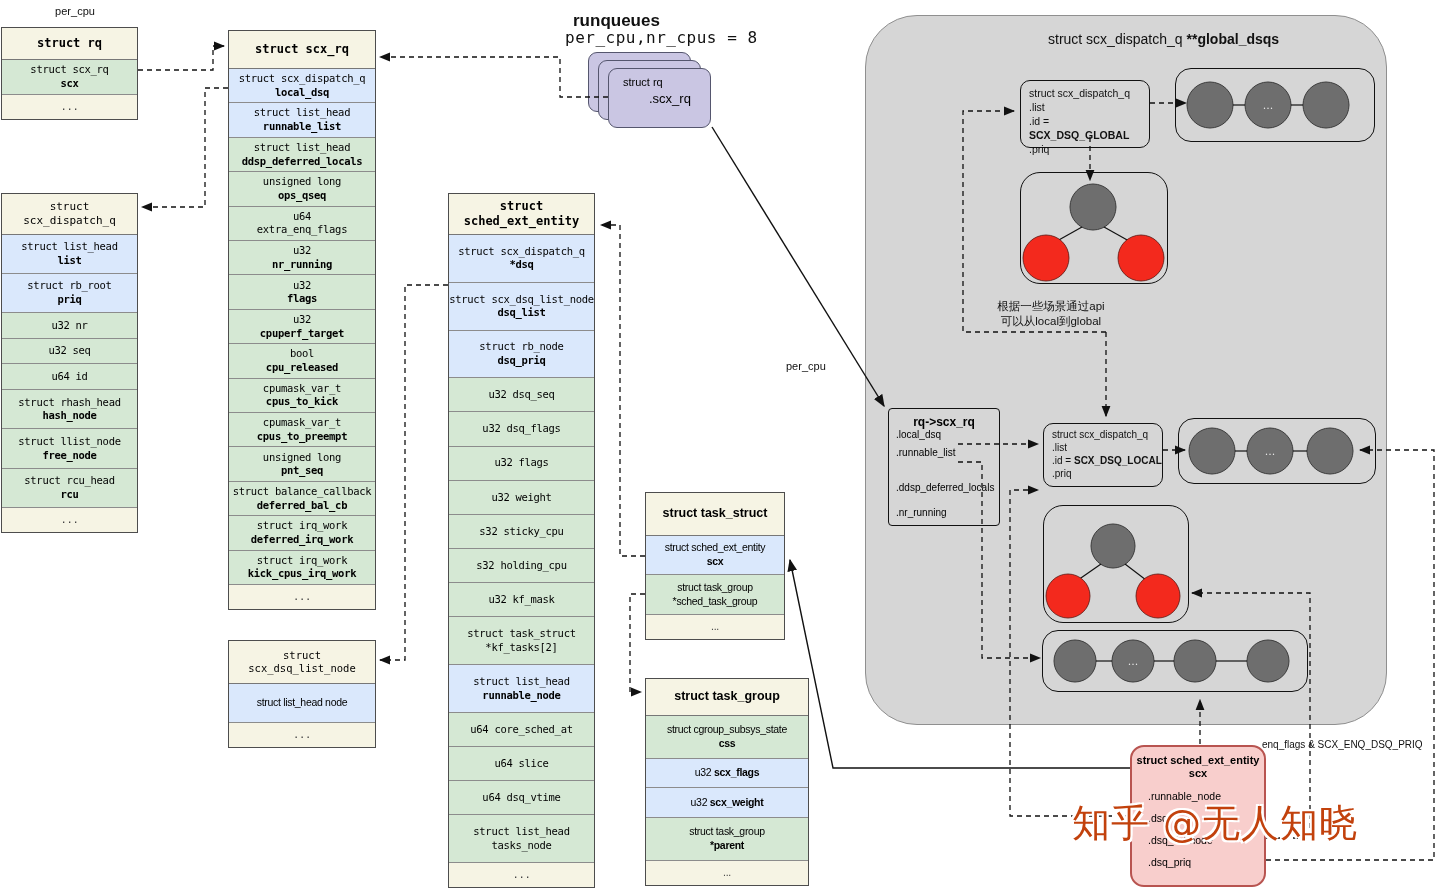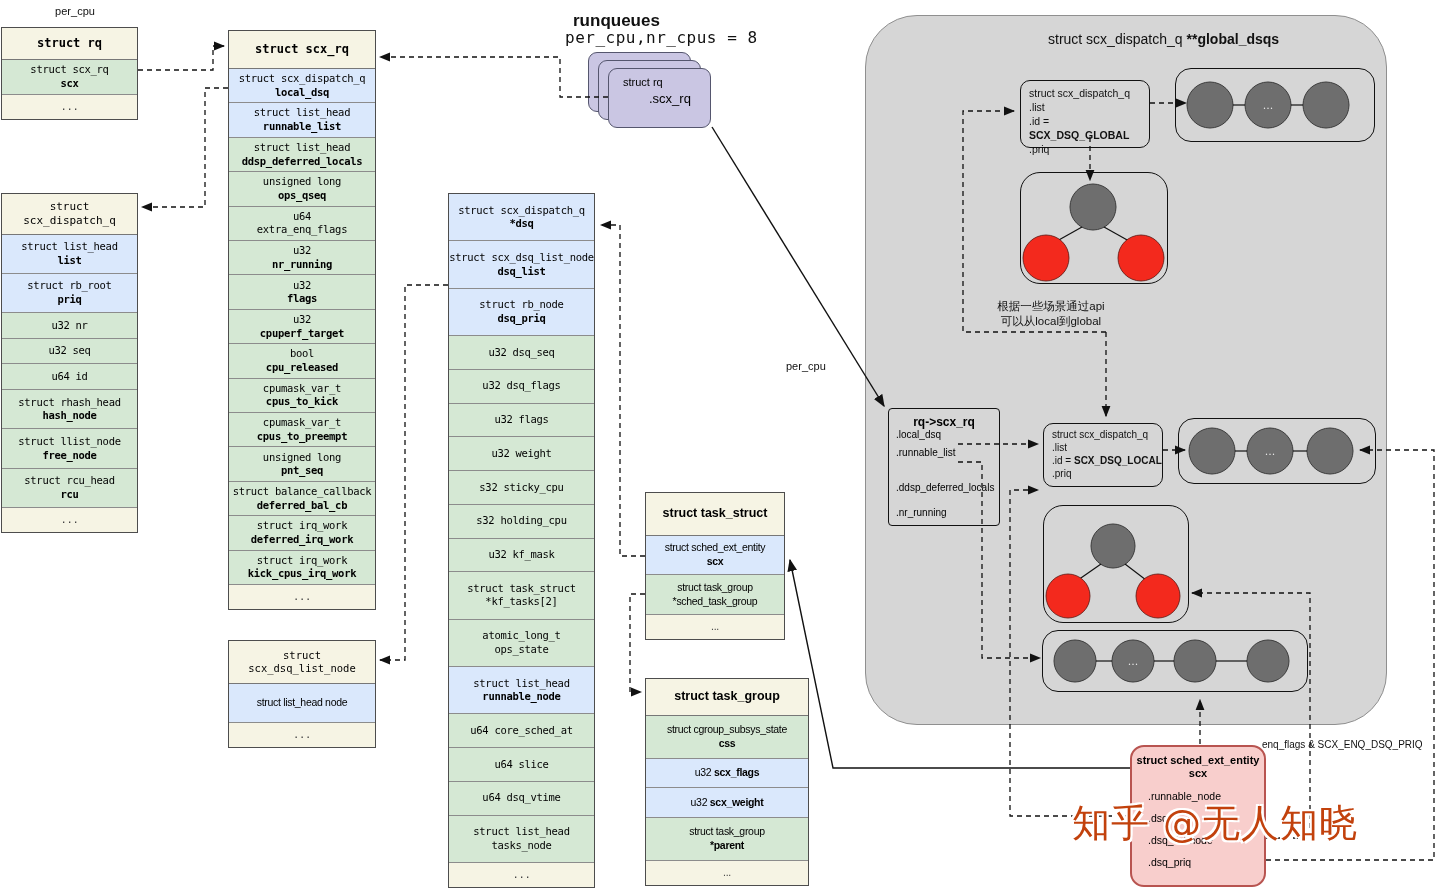--- a/index.html
+++ b/index.html
@@ -174,20 +174,24 @@
   <div class="sbox" style="left:228px;top:640px;width:148px;height:108px">
       <div class="hdr" style="font-size: 10.5px; padding-top: 8px; padding-bottom: 8px;">
         <div>struct scx_dsq_list_node</div>
       </div>
       <div class="row cb2 sans">
         <div>struct list_head node</div>
       </div>
       <div class="row cc dots">...</div>
     </div>
   <div class="sbox" style="left:448px;top:193px;width:147px;height:695px">
+      <div class="hdr bold" style="font-size: 12px; padding-top: 5px; padding-bottom: 5px;">
+        <div>struct</div>
+        <div>sched_ext_entity</div>
+      </div>
       <div class="row cb2">
         <div>struct scx_dispatch_q</div>
         <div class="bold">*dsq</div>
       </div>
       <div class="row cb2">
         <div>struct scx_dsq_list_node</div>
         <div class="bold">dsq_list</div>
       </div>
       <div class="row cb2">
         <div>struct rb_node</div>
@@ -210,24 +214,20 @@
       </div>
       <div class="row cg">
         <div>s32 holding_cpu</div>
       </div>
       <div class="row cg">
         <div>u32 kf_mask</div>
       </div>
       <div class="row cg">
         <div>struct task_struct</div>
         <div>*kf_tasks[2]</div>
-      </div>
-      <div class="row cg">
-        <div>atomic_long_t</div>
-        <div>ops_state</div>
       </div>
       <div class="row cb2">
         <div>struct list_head</div>
         <div class="bold">runnable_node</div>
       </div>
       <div class="row cg">
         <div>u64 core_sched_at</div>
       </div>
       <div class="row cg">
         <div>u64 slice</div>

